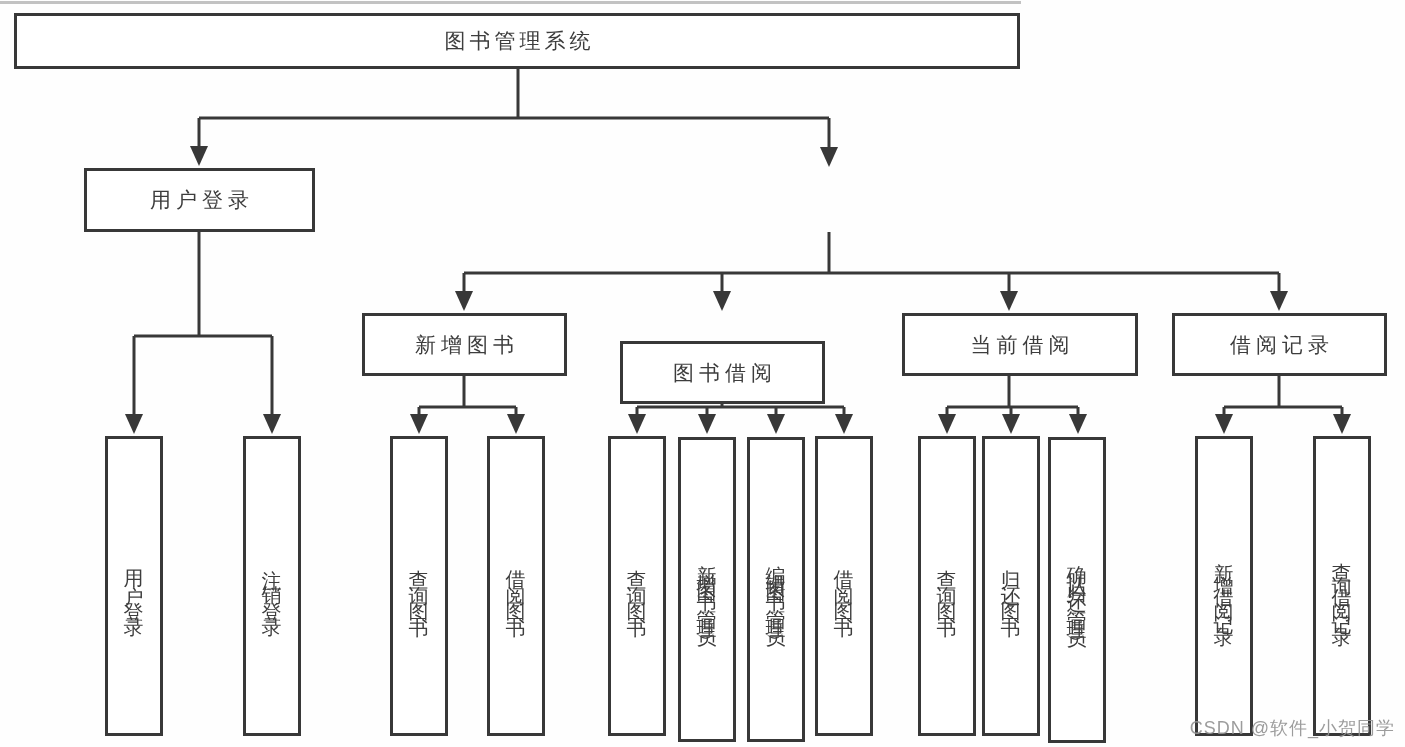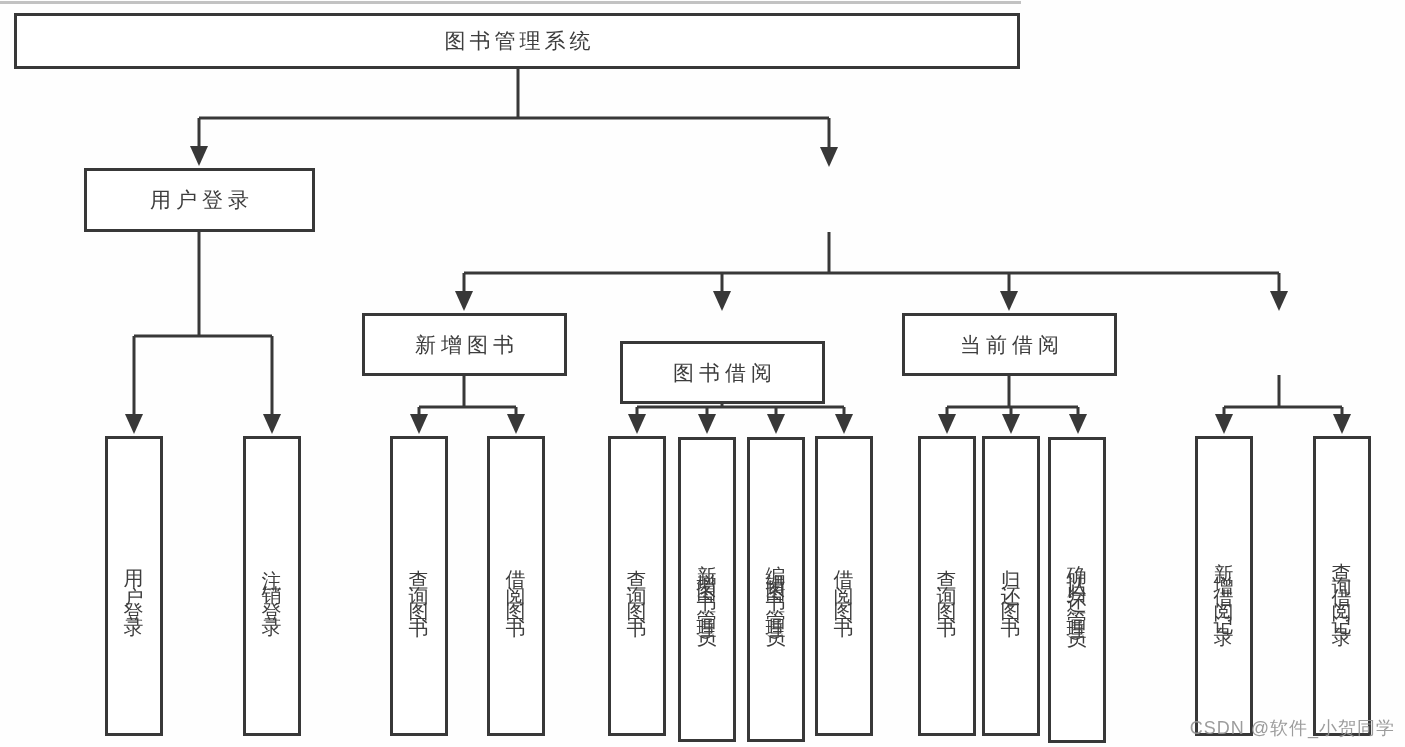--- a/index.html
+++ b/index.html
@@ -79,22 +79,25 @@
   <div class="node" style="left:84px;top:168px;width:231px;height:64px;">
     <span class="hlabel">用户登录</span>
   </div>
 
   <div class="node" style="left:362px;top:313px;width:205px;height:63px;">
     <span class="hlabel">新增图书</span>
   </div>
   <div class="node" style="left:620px;top:313px;width:205px;height:63px;margin-top:28px;">
     <span class="hlabel">图书借阅</span>
   </div>
-  <div class="node" style="left:902px;top:313px;width:215px;height:63px;">
+  <div class="node" style="left:902px;top:313px;width:236px;height:63px;">
     <span class="hlabel">当前借阅</span>
+  </div>
+  <div class="node" style="left:1172px;top:313px;width:215px;height:63px;">
+    <span class="hlabel">借阅记录</span>
   </div>
 
   <div class="node vleaf" style="left:105px;">
     <span class="vtext">用户登录</span>
   </div>
   <div class="node vleaf" style="left:243px;">
     <span class="vtext">注销登录</span>
   </div>
 
   <div class="node vleaf" style="left:390px;">

